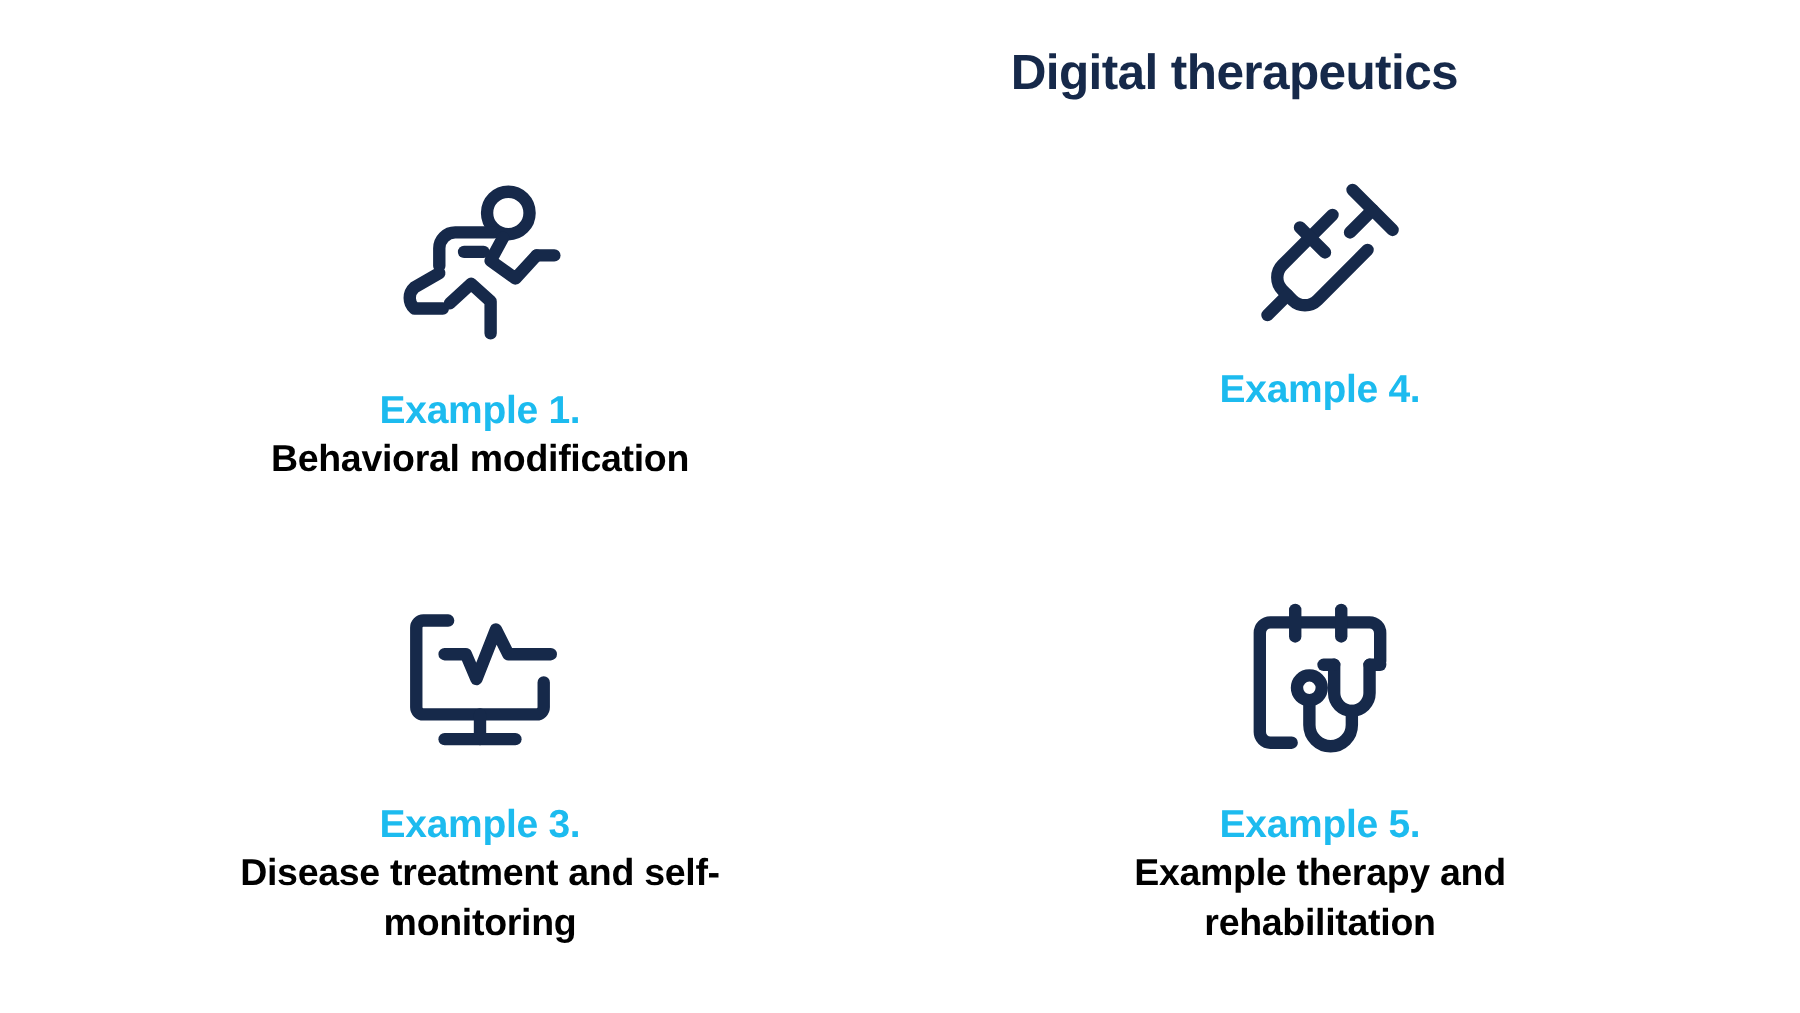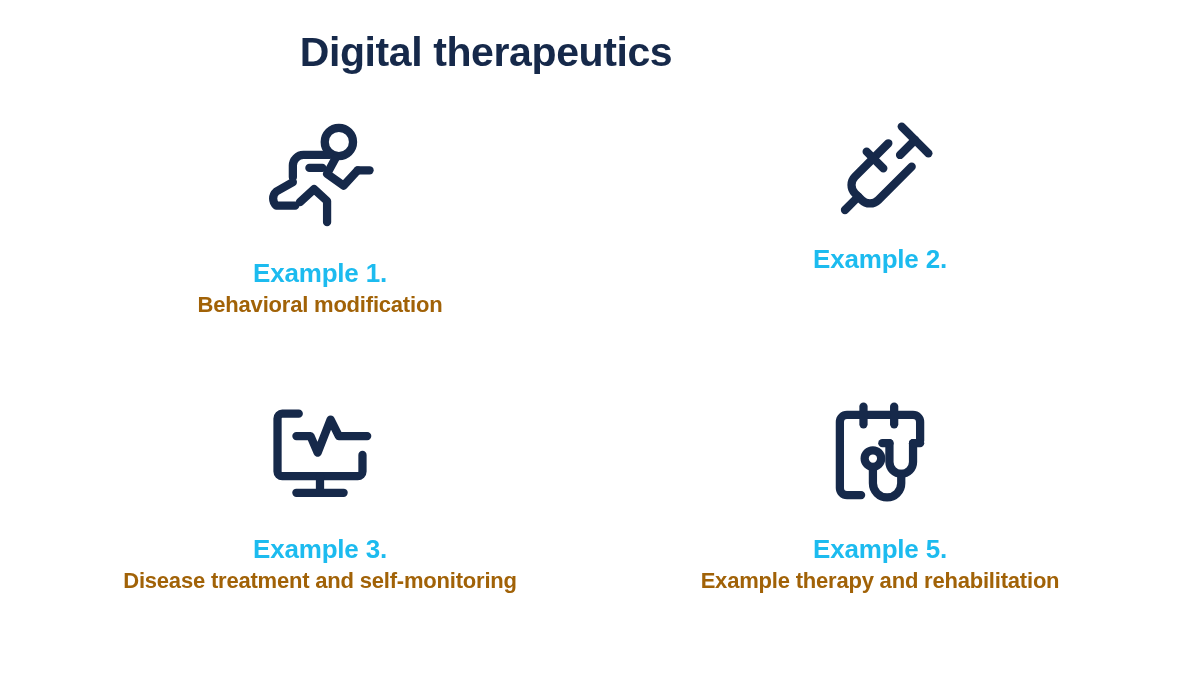--- a/index.html
+++ b/index.html
@@ -19,22 +19,22 @@
     width: 1200px;
     height: 675px;
     background: #ffffff;
     box-sizing: border-box;
   }
   .slide-title {
     position: absolute;
     top: 30px;
     left: 0;
     width: 972px;
-    text-align: center;
-    font-size: 41px;
+    text-align: right;
+    font-size: 33px;
     font-weight: bold;
     letter-spacing: -0.4px;
     color: #16294a;
     line-height: 1.1;
   }
   .grid {
     position: absolute;
     top: 108px;
     left: 60px;
     width: 1080px;
@@ -68,23 +68,23 @@
   }
   .card-label {
     font-size: 26px;
     font-weight: bold;
     color: #1cbbef;
     line-height: 1.32;
     text-align: center;
     letter-spacing: -0.2px;
   }
   .card-text {
-    font-size: 22px;
+    font-size: 25px;
     font-weight: bold;
-    color: #a16207;
+    color: #000000;
     line-height: 1.32;
     text-align: center;
     letter-spacing: -0.2px;
     max-width: 400px;
   }
   
   .card-2 .card-icon { margin-bottom: 8px; }
   .card-4 .card-icon { margin-bottom: 18px; }
   .card-3 .card-icon { margin-bottom: 18px; }
 </style>
@@ -118,21 +118,21 @@
         <svg viewBox="0 0 100 100" fill="none" xmlns="http://www.w3.org/2000/svg" stroke="#16294a" stroke-width="7" stroke-linecap="round" stroke-linejoin="round">
           <g transform="rotate(45 50 50)">
             <path d="M36 26 L36 66 A10 10 0 0 0 46 76 L54 76 A10 10 0 0 0 64 66 L64 26"></path>
             <path d="M50 76 L50 92"></path>
             <path d="M50 26 L50 8"></path>
             <path d="M34 8 L66 8"></path>
             <path d="M28 44 L48 44"></path>
           </g>
         </svg>
       </div>
-      <div class="card-label">Example 2.</div>
+      <div class="card-label">Example 4.</div>
     </div>
 
     <div class="card card-3">
       <div class="card-icon">
         <svg viewBox="0 0 100 100" fill="none" xmlns="http://www.w3.org/2000/svg" stroke="#16294a" stroke-width="7" stroke-linecap="round" stroke-linejoin="round">
           <path d="M32 15 L18 15 A4 4 0 0 0 14 19 L14 64 A4 4 0 0 0 18 68 L82 68 A4 4 0 0 0 86 64 L86 50"></path>
           <path d="M30 34 L42 34 L48 48 L59 20 L66 34 L90 34"></path>
           <path d="M50 68 L50 82"></path>
           <path d="M30 82 L70 82"></path>
         </svg>

